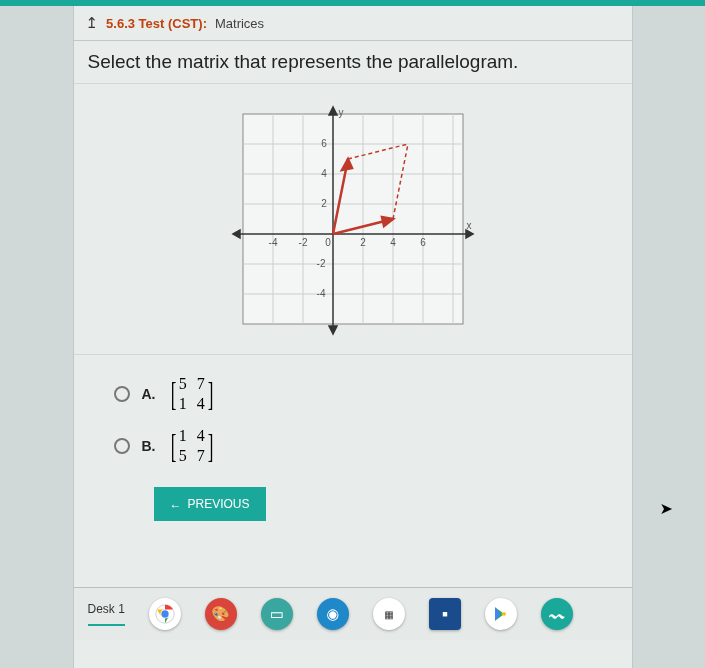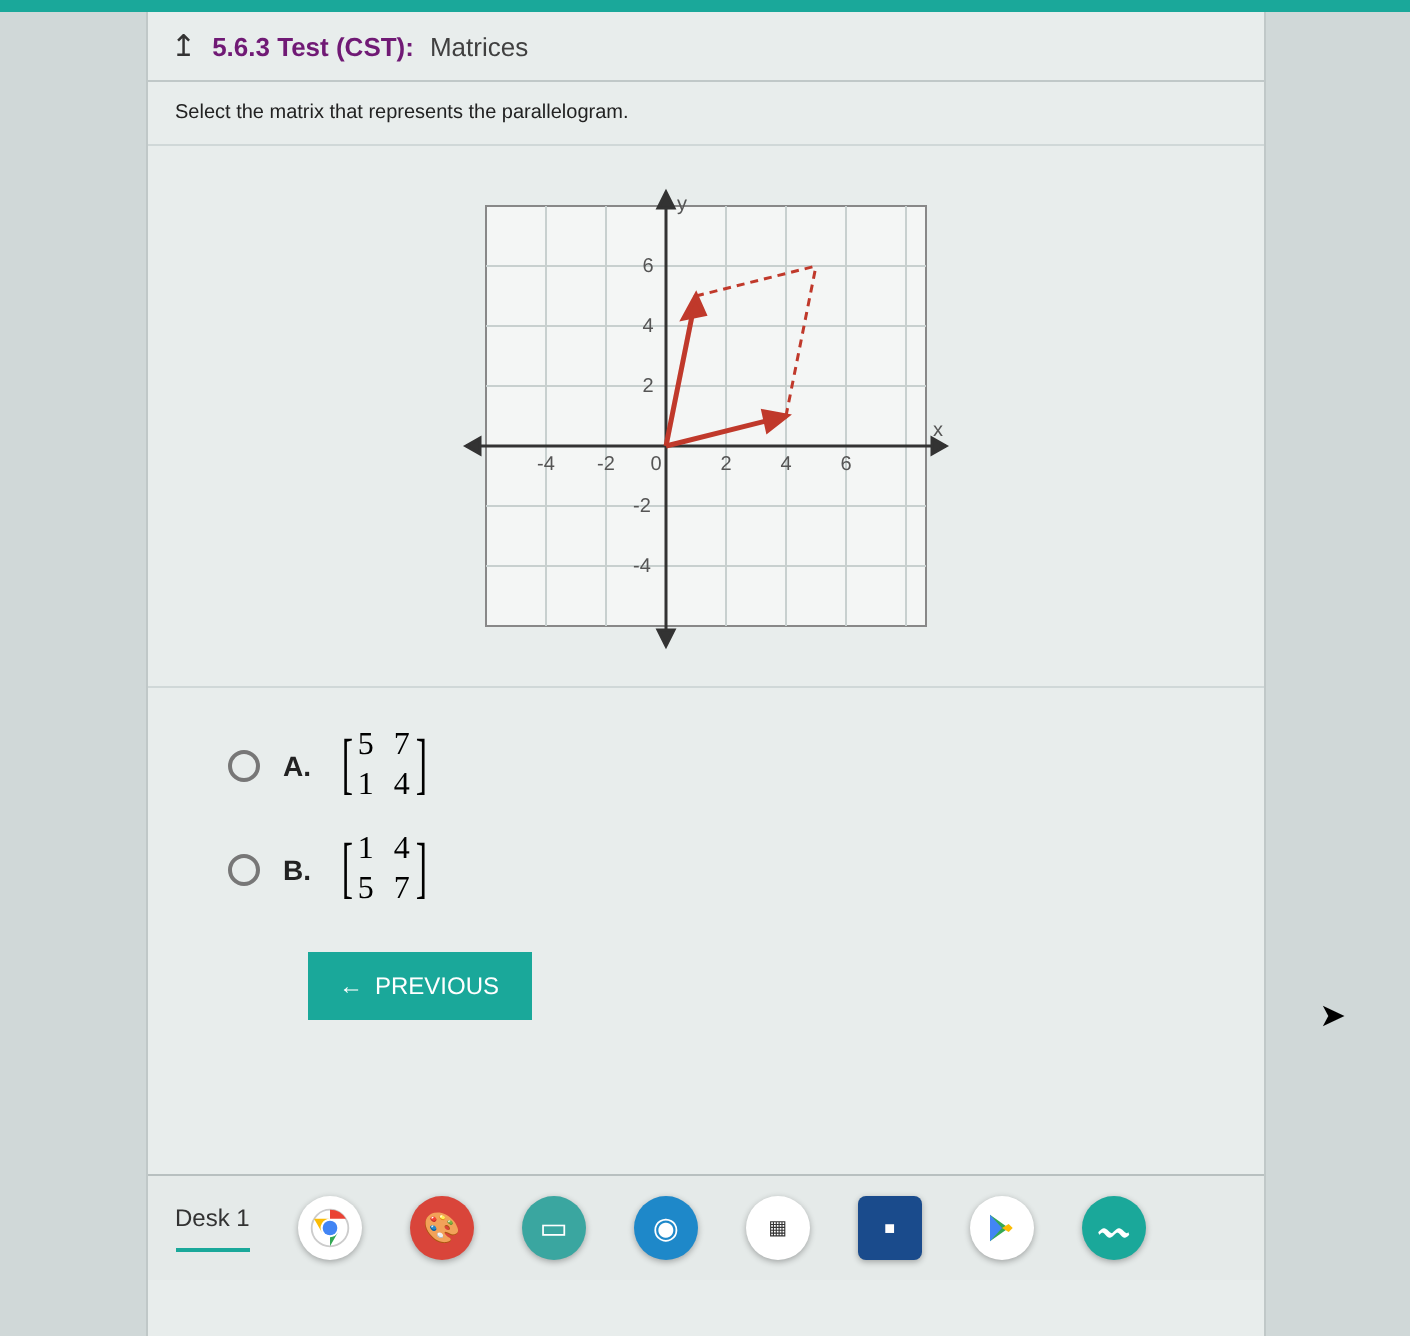--- a/index.html
+++ b/index.html
@@ -20,26 +20,26 @@
     height: 100%;
     position: relative;
   }
   .header {
     padding: 8px 12px;
     border-bottom: 1px solid #c0c8c8;
     display: flex; align-items: center; gap: 8px;
     background: #e8edec;
     font-size: 13px;
   }
-  .header .bold { font-weight: bold; color: #701a75; text-align: right; }
+  .header .bold { font-weight: bold; color: #c2410c; text-align: right; }
   .header .sub { color: #404040; }
   .back-arrow { font-size: 15px; color: #333; }
   .question {
     padding: 10px 14px;
-    font-size: 10px;
+    font-size: 19px;
     color: #222;
     border-bottom: 1px solid #d0d8d8;
   }
   .graph-wrap {
     display: flex; justify-content: center;
     padding: 20px 0 10px;
     border-bottom: 1px solid #d0d8d8;
   }
   .options {
     padding: 20px 40px 10px;

